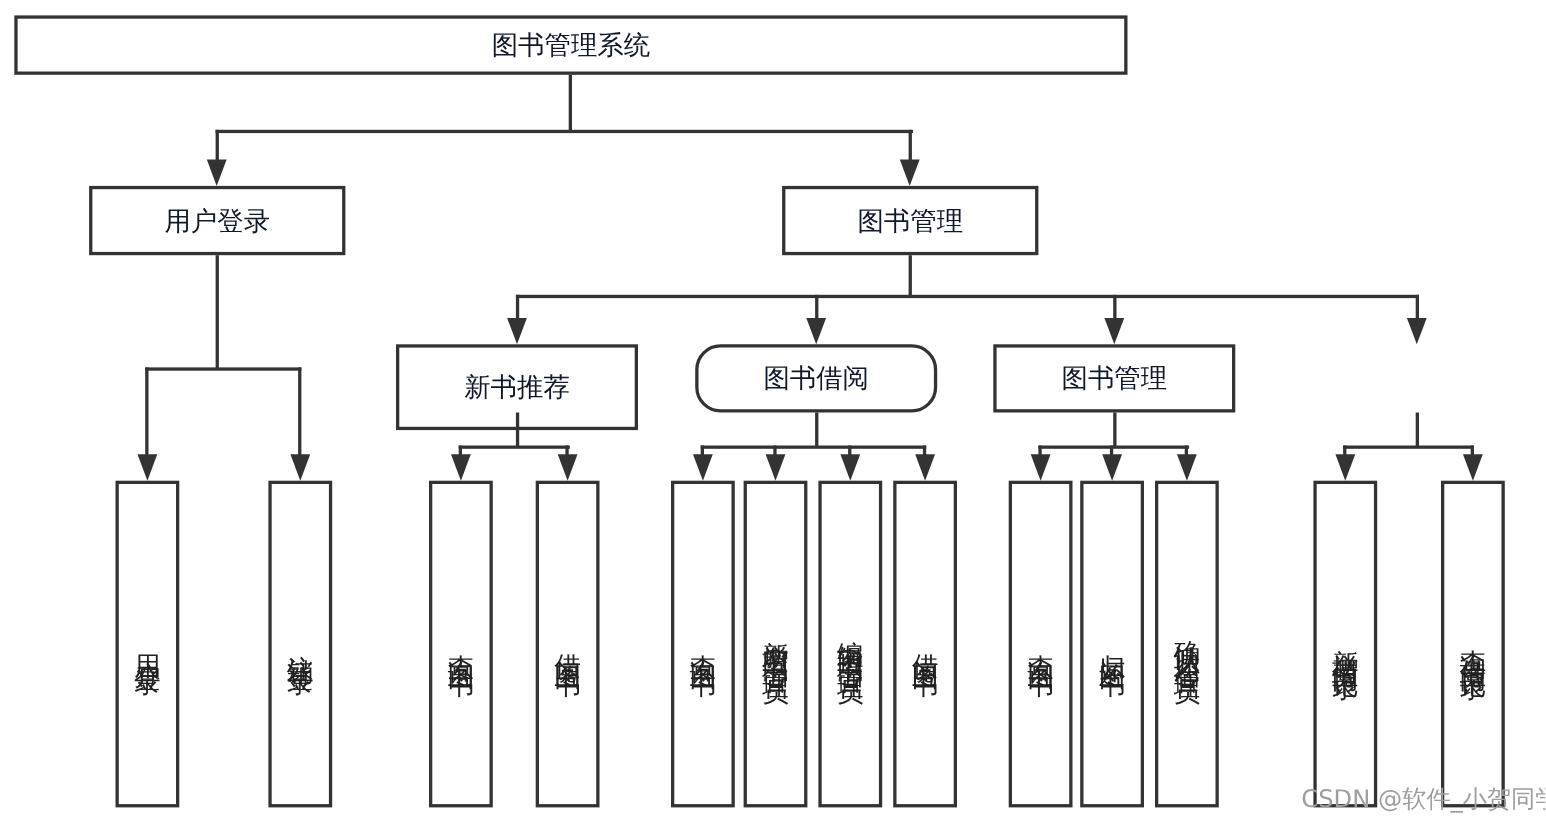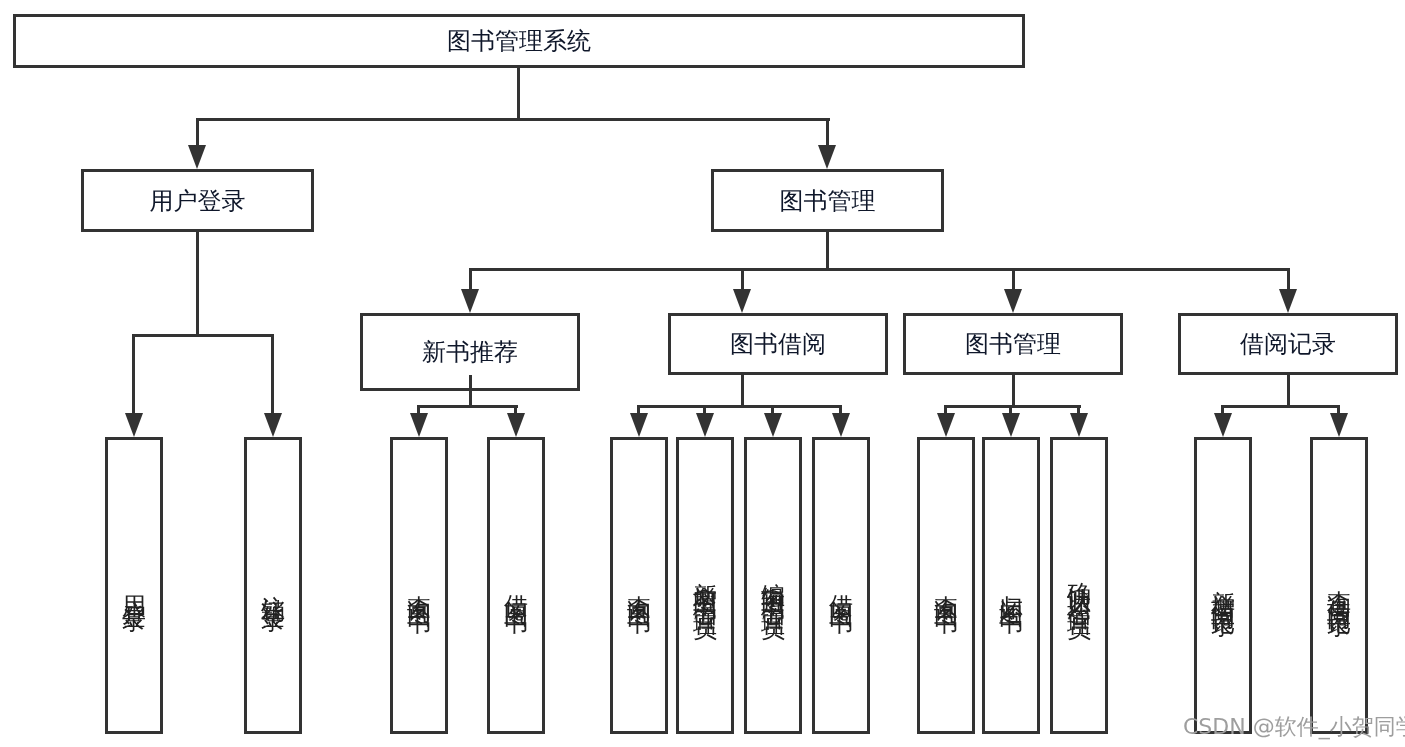--- a/index.html
+++ b/index.html
@@ -90,28 +90,25 @@
   <div class="vline" style="left:741px; top:268px; height:24px;"></div>
   <div class="arrow" style="left:733px; top:289px;"></div>
   <div class="vline" style="left:1012px; top:268px; height:24px;"></div>
   <div class="arrow" style="left:1004px; top:289px;"></div>
   <div class="vline" style="left:1287px; top:268px; height:24px;"></div>
   <div class="arrow" style="left:1279px; top:289px;"></div>
 
   <div class="box" style="left:360px; top:313px; width:220px; height:78px;">
     <span class="htext">新书推荐</span>
   </div>
-  <div class="box" style="left:668px; top:313px; width:220px; height:62px;">
+  <div class="box" style="left:632px; top:313px; width:220px; height:62px;border-radius:23px;">
     <span class="htext">图书借阅</span>
   </div>
   <div class="box" style="left:903px; top:313px; width:220px; height:62px;">
     <span class="htext">图书管理</span>
-  </div>
-  <div class="box" style="left:1178px; top:313px; width:220px; height:62px;">
-    <span class="htext">借阅记录</span>
   </div>
 
   <div class="vline" style="left:469px; top:375px; height:32px;"></div>
   <div class="hline" style="left:417px; top:405px; width:101px;"></div>
   <div class="vline" style="left:417px; top:405px; height:10px;"></div>
   <div class="arrow" style="left:410px; top:413px;"></div>
   <div class="vline" style="left:514px; top:405px; height:10px;"></div>
   <div class="arrow" style="left:507px; top:413px;"></div>
 
   <div class="vline" style="left:741px; top:375px; height:32px;"></div>

